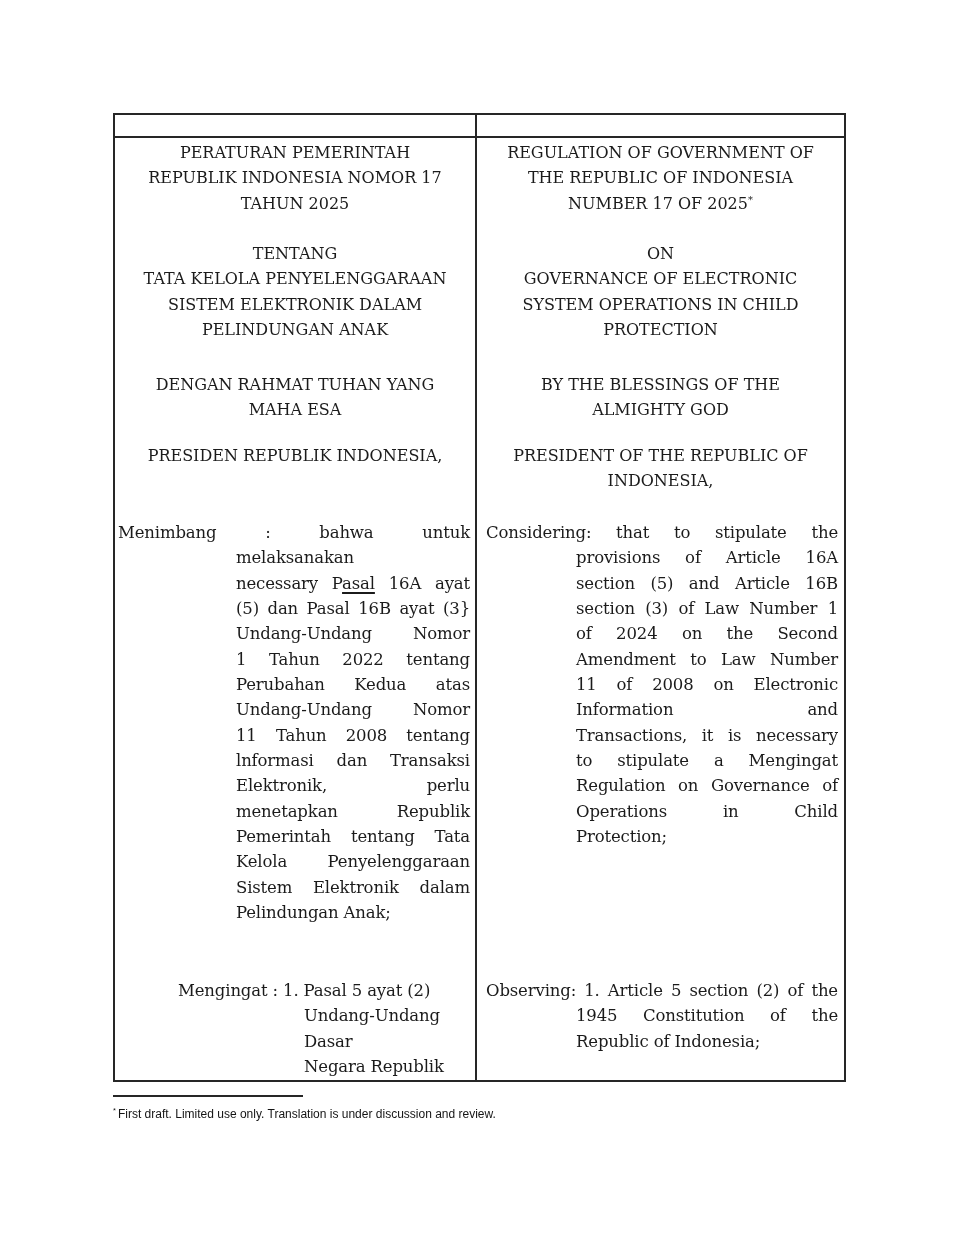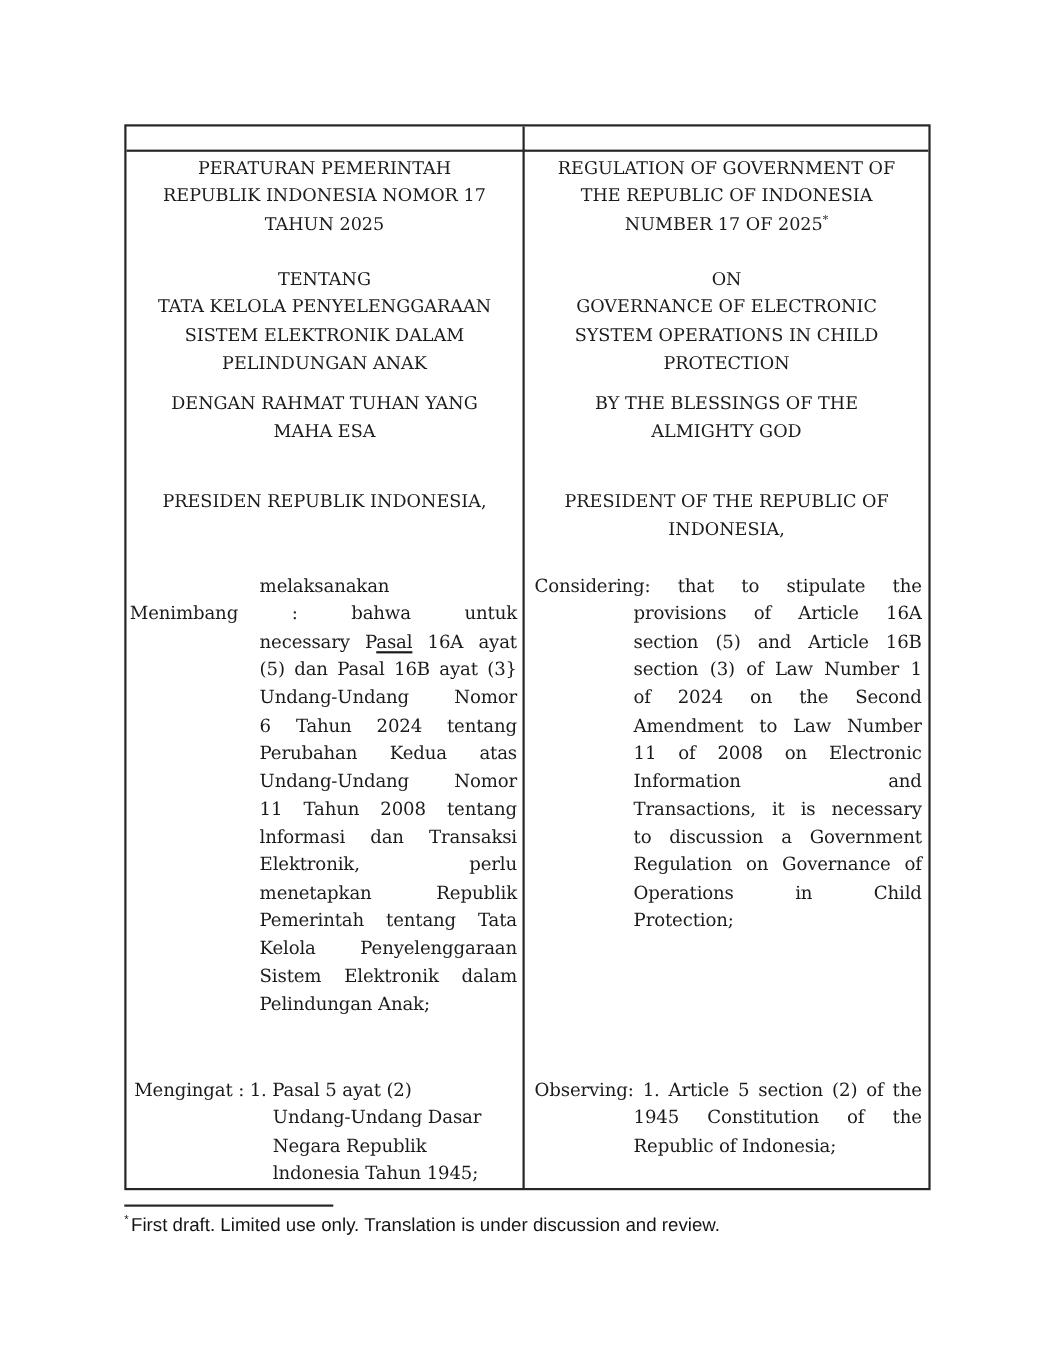--- a/index.html
+++ b/index.html
@@ -33,39 +33,39 @@
   .block{position:absolute;left:0;right:0;}
   .tline{line-height:25.35px;}
   .head{font-size:16px;}
   .head .tline{text-align:center;white-space:nowrap;}
   .para{font-size:16.5px;letter-spacing:-0.15px;}
   .para .tline{margin-left:var(--ind,0px);}
   .para .tline.first{margin-left:0;}
   .just{text-align:justify;text-align-last:justify;}
   .cell-left .para{padding-left:3px;padding-right:5px;--ind:118px;}
   .cell-right .para{padding-left:9px;padding-right:6px;--ind:90px;}
-  .cell-left .para.obs{padding-left:7px;--ind:126px;}
+  .cell-left .para.obs{padding-left:19px;margin-left:44px;--ind:126px;}
   
   .pos-title{top:0px;}
   .pos-subject{top:101px;}
-  .pos-blessing{top:214px;}
+  .pos-blessing{top:232px;}
   .pos-president{top:303px;}
   .pos-considering{top:380px;}
   .pos-observing{top:838px;}
   sup{font-size:62%;vertical-align:super;line-height:0;}
   u{text-decoration:underline;text-decoration-thickness:1.5px;text-underline-offset:3px;}
   
   .footnote-sep{
     position:absolute;left:113px;top:1095px;width:190px;height:2px;
     background:#262626;
   }
   .footnote{
     position:absolute;left:113px;top:1104px;right:100px;
     font-family:"Liberation Sans","DejaVu Sans",sans-serif;
-    font-size:17px;color:#141414;line-height:20px;
+    font-size:12px;color:#141414;line-height:20px;
   }
   .footnote sup{margin-right:2px;}
 </style>
 </head>
 <body>
 
 <div class="page">
 
   <div class="doc-table">
     <div class="col-divider"></div>
@@ -84,26 +84,26 @@
           <div class="tline"><span>PELINDUNGAN ANAK</span></div>
         </div>
       <div class="block head pos-blessing">
           <div class="tline"><span>DENGAN RAHMAT TUHAN YANG</span></div>
           <div class="tline"><span>MAHA ESA</span></div>
         </div>
       <div class="block head pos-president">
           <div class="tline"><span>PRESIDEN REPUBLIK INDONESIA,</span></div>
         </div>
       <div class="block para pos-considering">
+          <div class="tline just first"><span>Menimbang : bahwa untuk</span></div>
           <div class="tline"><span>melaksanakan</span></div>
-          <div class="tline just first"><span>Menimbang : bahwa untuk</span></div>
           <div class="tline just"><span>necessary P</span><u>asal</u><span> 16A ayat</span></div>
           <div class="tline just"><span>(5) dan Pasal 16B ayat (3}</span></div>
           <div class="tline just"><span>Undang-Undang Nomor</span></div>
-          <div class="tline just"><span>6 Tahun 2024 tentang</span></div>
+          <div class="tline just"><span>1 Tahun 2022 tentang</span></div>
           <div class="tline just"><span>Perubahan Kedua atas</span></div>
           <div class="tline just"><span>Undang-Undang Nomor</span></div>
           <div class="tline just"><span>11 Tahun 2008 tentang</span></div>
           <div class="tline just"><span>lnformasi dan Transaksi</span></div>
           <div class="tline just"><span>Elektronik, perlu</span></div>
           <div class="tline just"><span>menetapkan Republik</span></div>
           <div class="tline just"><span>Pemerintah tentang Tata</span></div>
           <div class="tline just"><span>Kelola Penyelenggaraan</span></div>
           <div class="tline just"><span>Sistem Elektronik dalam</span></div>
           <div class="tline"><span>Pelindungan Anak;</span></div>
@@ -139,21 +139,21 @@
       <div class="block para pos-considering">
           <div class="tline just first"><span>Considering: that to stipulate the</span></div>
           <div class="tline just"><span>provisions of Article 16A</span></div>
           <div class="tline just"><span>section (5) and Article 16B</span></div>
           <div class="tline just"><span>section (3) of Law Number 1</span></div>
           <div class="tline just"><span>of 2024 on the Second</span></div>
           <div class="tline just"><span>Amendment to Law Number</span></div>
           <div class="tline just"><span>11 of 2008 on Electronic</span></div>
           <div class="tline just"><span>Information and</span></div>
           <div class="tline just"><span>Transactions, it is necessary</span></div>
-          <div class="tline just"><span>to discussion a Government</span></div>
+          <div class="tline just"><span>to stipulate a Mengingat</span></div>
           <div class="tline just"><span>Regulation on Governance of</span></div>
           <div class="tline just"><span>Operations in Child</span></div>
           <div class="tline"><span>Protection;</span></div>
         </div>
       <div class="block para pos-observing">
           <div class="tline just first"><span>Observing: 1. Article 5 section (2) of the</span></div>
           <div class="tline just"><span>1945 Constitution of the</span></div>
           <div class="tline"><span>Republic of Indonesia;</span></div>
         </div>
     </div>

